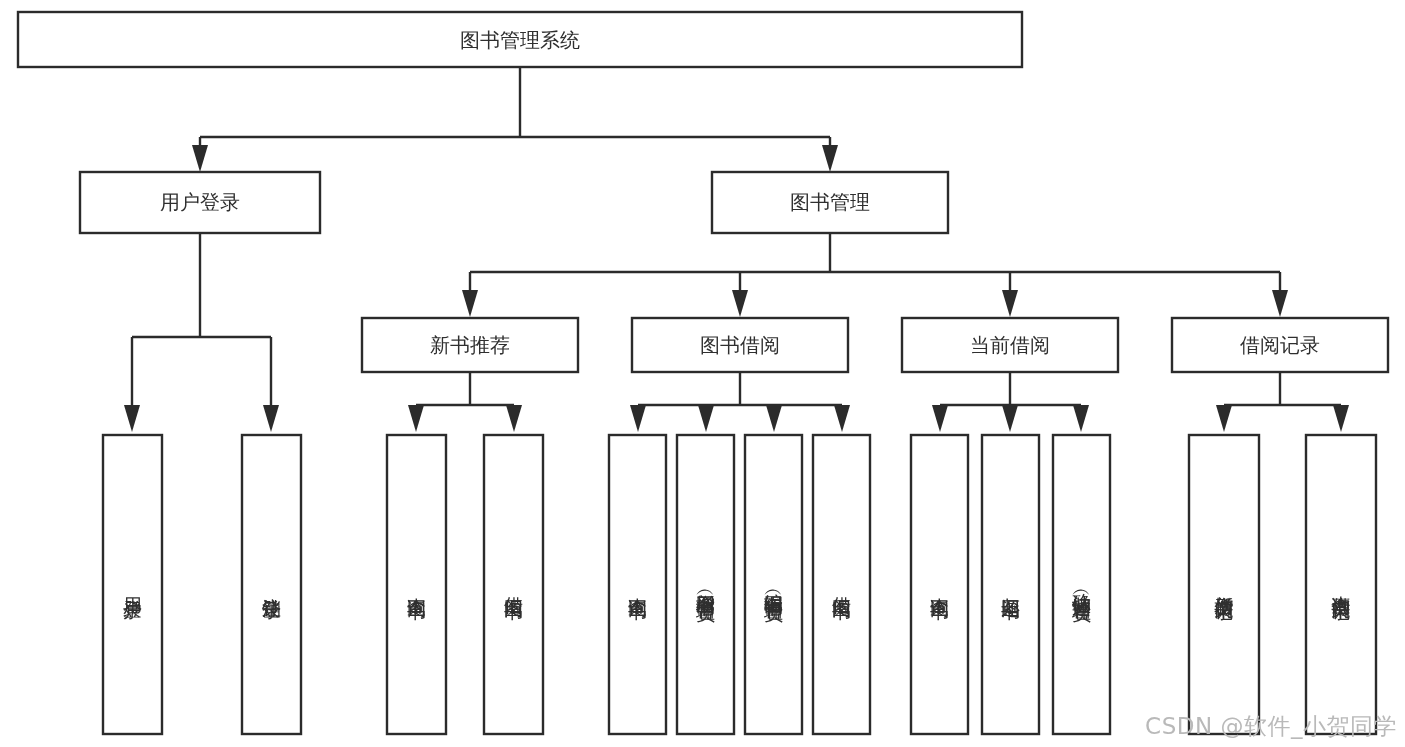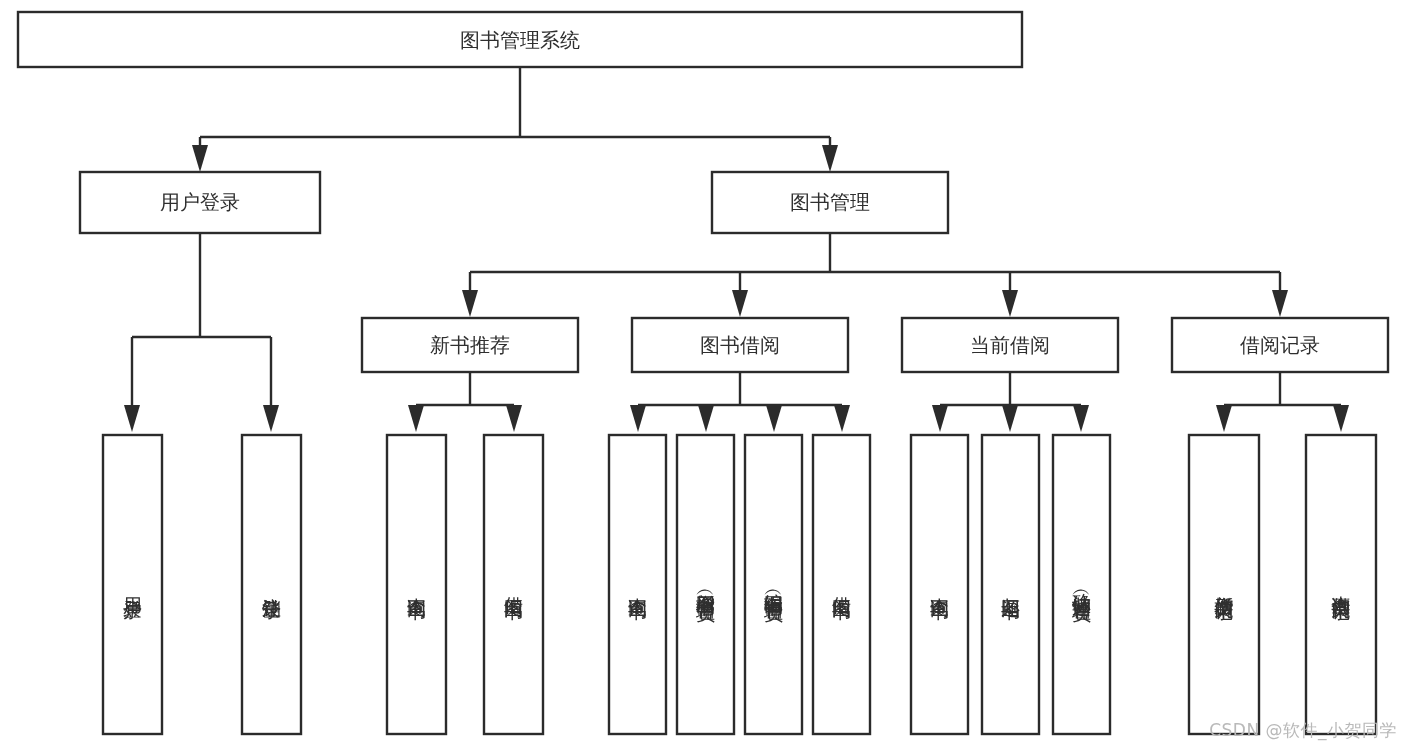--- a/index.html
+++ b/index.html
@@ -62,21 +62,21 @@
     letter-spacing: 1.5px;
     color: #2f2f2f;
     white-space: nowrap;
     text-align: center;
   }
   #watermark {
     position: absolute;
     right: 8px;
     bottom: 5px;
     font-family: "DejaVu Sans", "Liberation Sans", sans-serif;
-    font-size: 17px;
+    font-size: 23px;
     color: #b9b9b9;
     letter-spacing: 0.5px;
     white-space: nowrap;
   }
 </style>
 </head>
 <body>
 
 <div id="stage">
 

